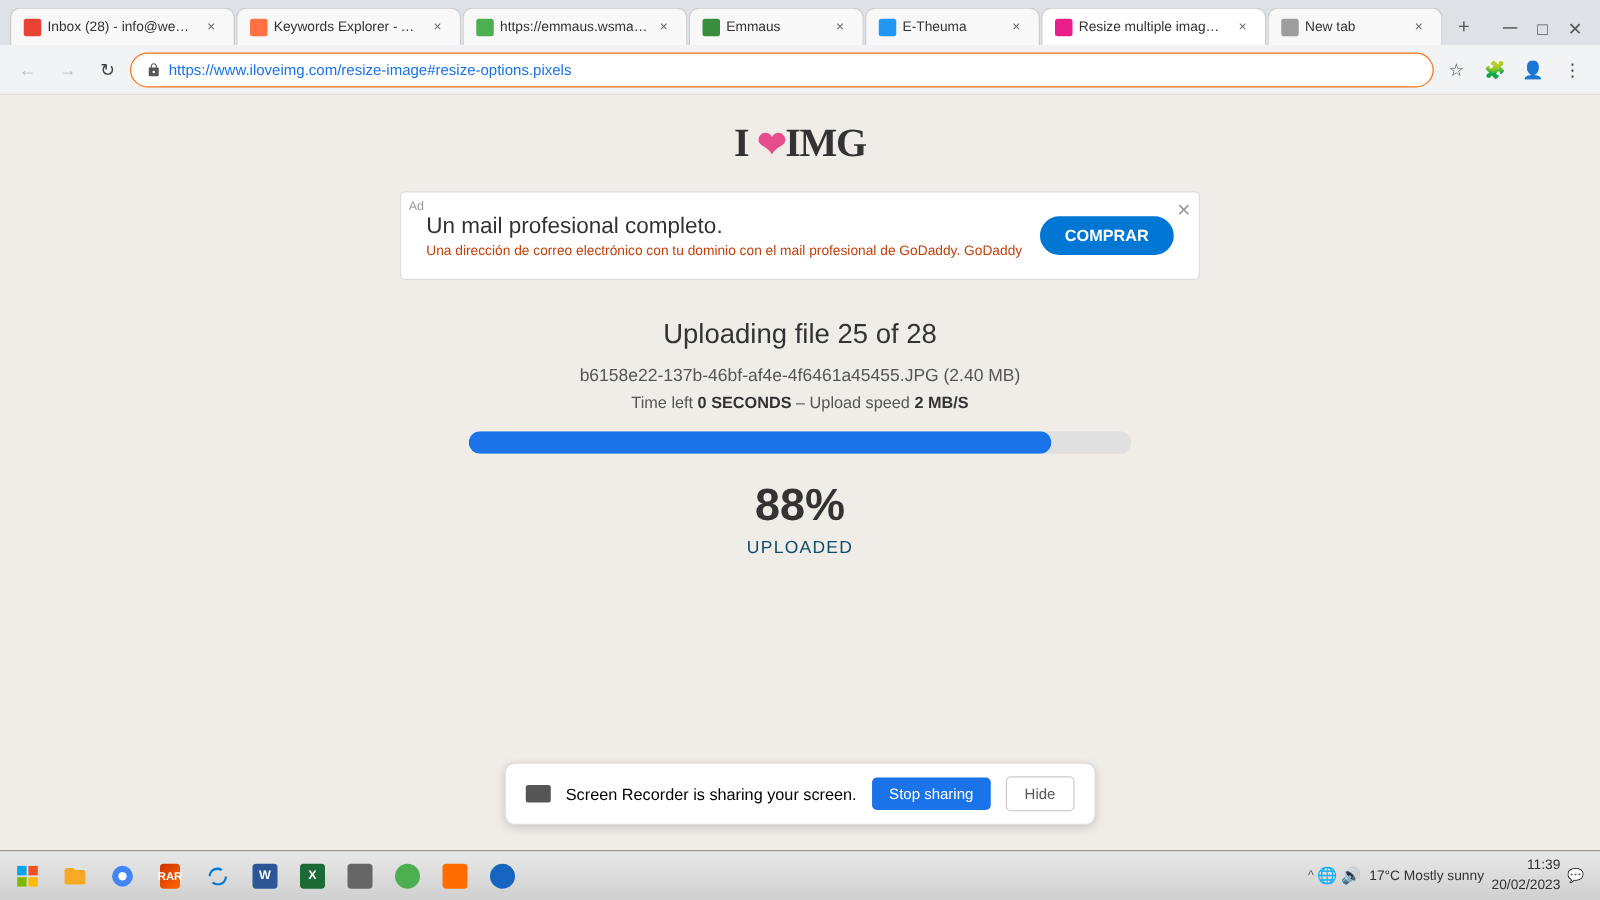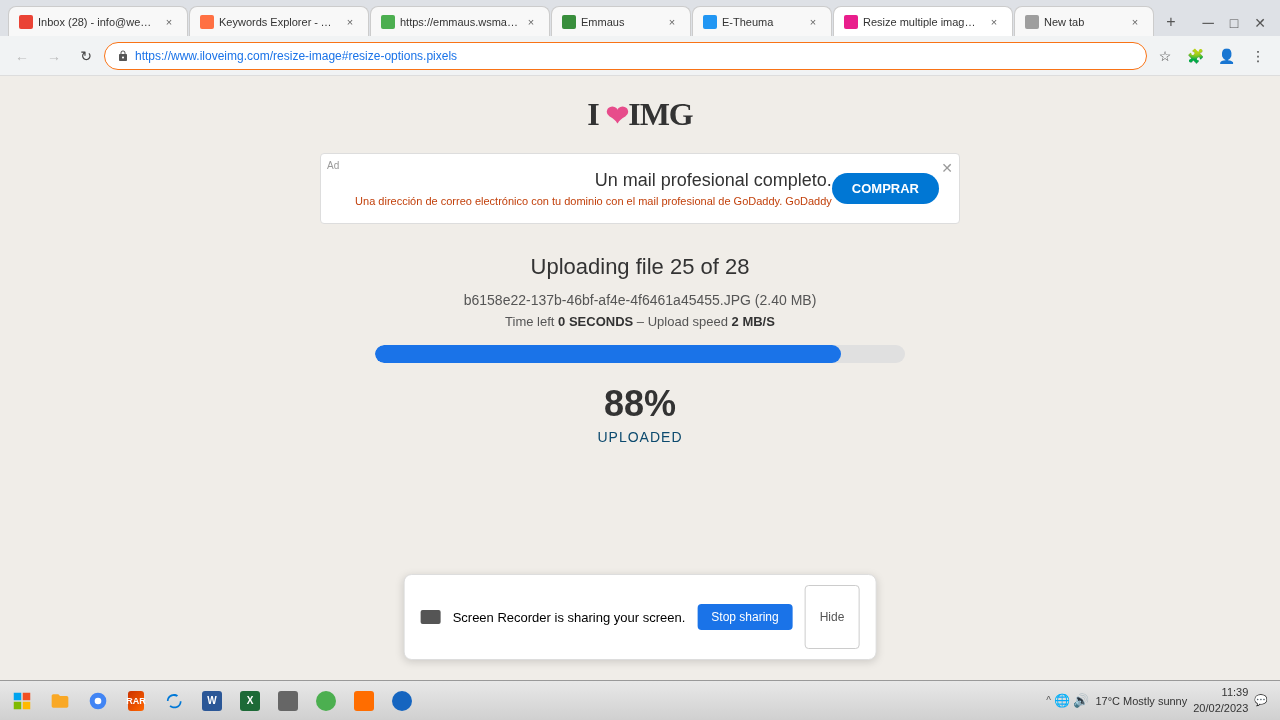--- a/index.html
+++ b/index.html
@@ -24,21 +24,21 @@
     
     .page-content { background: #f0ede8; width: 100%; height: calc(720px - 36px - 40px - 40px); display: flex; flex-direction: column; align-items: center; padding-top: 20px; position: relative; }
 
     
     .logo-area { margin-bottom: 20px; font-family: Liberation Serif, serif; }
     .logo-text { font-size: 32px; font-weight: bold; color: #333; letter-spacing: -1px; }
     .logo-heart { color: #e74c8b; font-size: 28px; }
 
     
     .ad-banner { width: 640px; background: #fff; border: 1px solid #ddd; border-radius: 4px; padding: 16px 20px; display: flex; align-items: center; justify-content: space-between; margin-bottom: 30px; position: relative; }
-    .ad-text-area { flex: 1; text-align: right; }
+    .ad-text-area { flex: 1; }
     .ad-title { font-size: 18px; color: #333; font-weight: normal; margin-bottom: 4px; }
     .ad-subtitle { font-size: 11px; color: #c2410c; }
     .ad-btn { background: #0077d4; color: white; border: none; border-radius: 20px; padding: 8px 20px; font-size: 13px; font-weight: bold; cursor: pointer; }
     .ad-close { position: absolute; top: 6px; right: 6px; font-size: 14px; color: #999; cursor: pointer; background: none; border: none; }
     .ad-badge { position: absolute; top: 6px; left: 6px; font-size: 10px; color: #999; }
 
     
     .upload-section { text-align: center; }
     .upload-title { font-size: 22px; font-weight: normal; color: #333; margin-bottom: 12px; }
     .upload-filename { font-size: 14px; color: #555; margin-bottom: 6px; }
@@ -49,21 +49,21 @@
     .progress-bar-container { width: 530px; height: 18px; background: #e0e0e0; border-radius: 9px; overflow: hidden; margin: 0 auto 20px; }
     .progress-bar-fill { height: 100%; background: #1a73e8; border-radius: 9px; }
 
     .percent-text { font-size: 36px; font-weight: bold; color: #333; margin-bottom: 4px; }
     .uploaded-label { font-size: 14px; color: #0c4a6e; letter-spacing: 1px; }
 
     
     .screen-share-bar { position: absolute; bottom: 20px; left: 50%; transform: translateX(-50%); background: #fff; border: 1px solid #ddd; border-radius: 8px; padding: 10px 16px; display: flex; align-items: center; gap: 12px; box-shadow: 0 2px 8px rgba(0,0,0,0.15); font-size: 13px; white-space: nowrap; }
     .screen-icon { width: 20px; height: 14px; background: #555; border-radius: 2px; position: relative; flex-shrink: 0; }
     .stop-sharing-btn { background: #1a73e8; color: white; border: none; border-radius: 4px; padding: 6px 14px; font-size: 12px; cursor: pointer; }
-    .hide-btn { background: transparent; color: #555; border: 1px solid #ccc; border-radius: 4px; padding: 24px 14px; font-size: 12px; cursor: pointer; }
+    .hide-btn { background: transparent; color: #555; border: 1px solid #ccc; border-radius: 4px; padding: 6px 14px; font-size: 12px; cursor: pointer; }
 
     
     .taskbar { position: absolute; bottom: 0; left: 0; width: 100%; height: 40px; background: #c0c0c0; display: flex; align-items: center; padding: 0 4px; gap: 2px; border-top: 1px solid #999; background: linear-gradient(to bottom, #e8e8e8, #d0d0d0); }
     .taskbar-start { width: 36px; height: 32px; display: flex; align-items: center; justify-content: center; cursor: pointer; }
     .taskbar-search { display: flex; align-items: center; background: #fff; border: 1px solid #bbb; border-radius: 12px; height: 28px; padding: 0 10px; gap: 6px; min-width: 175px; font-size: 12px; color: #888; }
     .taskbar-app { width: 36px; height: 36px; display: flex; align-items: center; justify-content: center; cursor: pointer; border-radius: 4px; }
     .taskbar-right { margin-left: auto; display: flex; align-items: center; gap: 6px; padding-right: 8px; font-size: 11px; color: #333; }
     .taskbar-clock { text-align: right; font-size: 11px; line-height: 1.4; }
     .sys-tray { display: flex; align-items: center; gap: 3px; }
 

